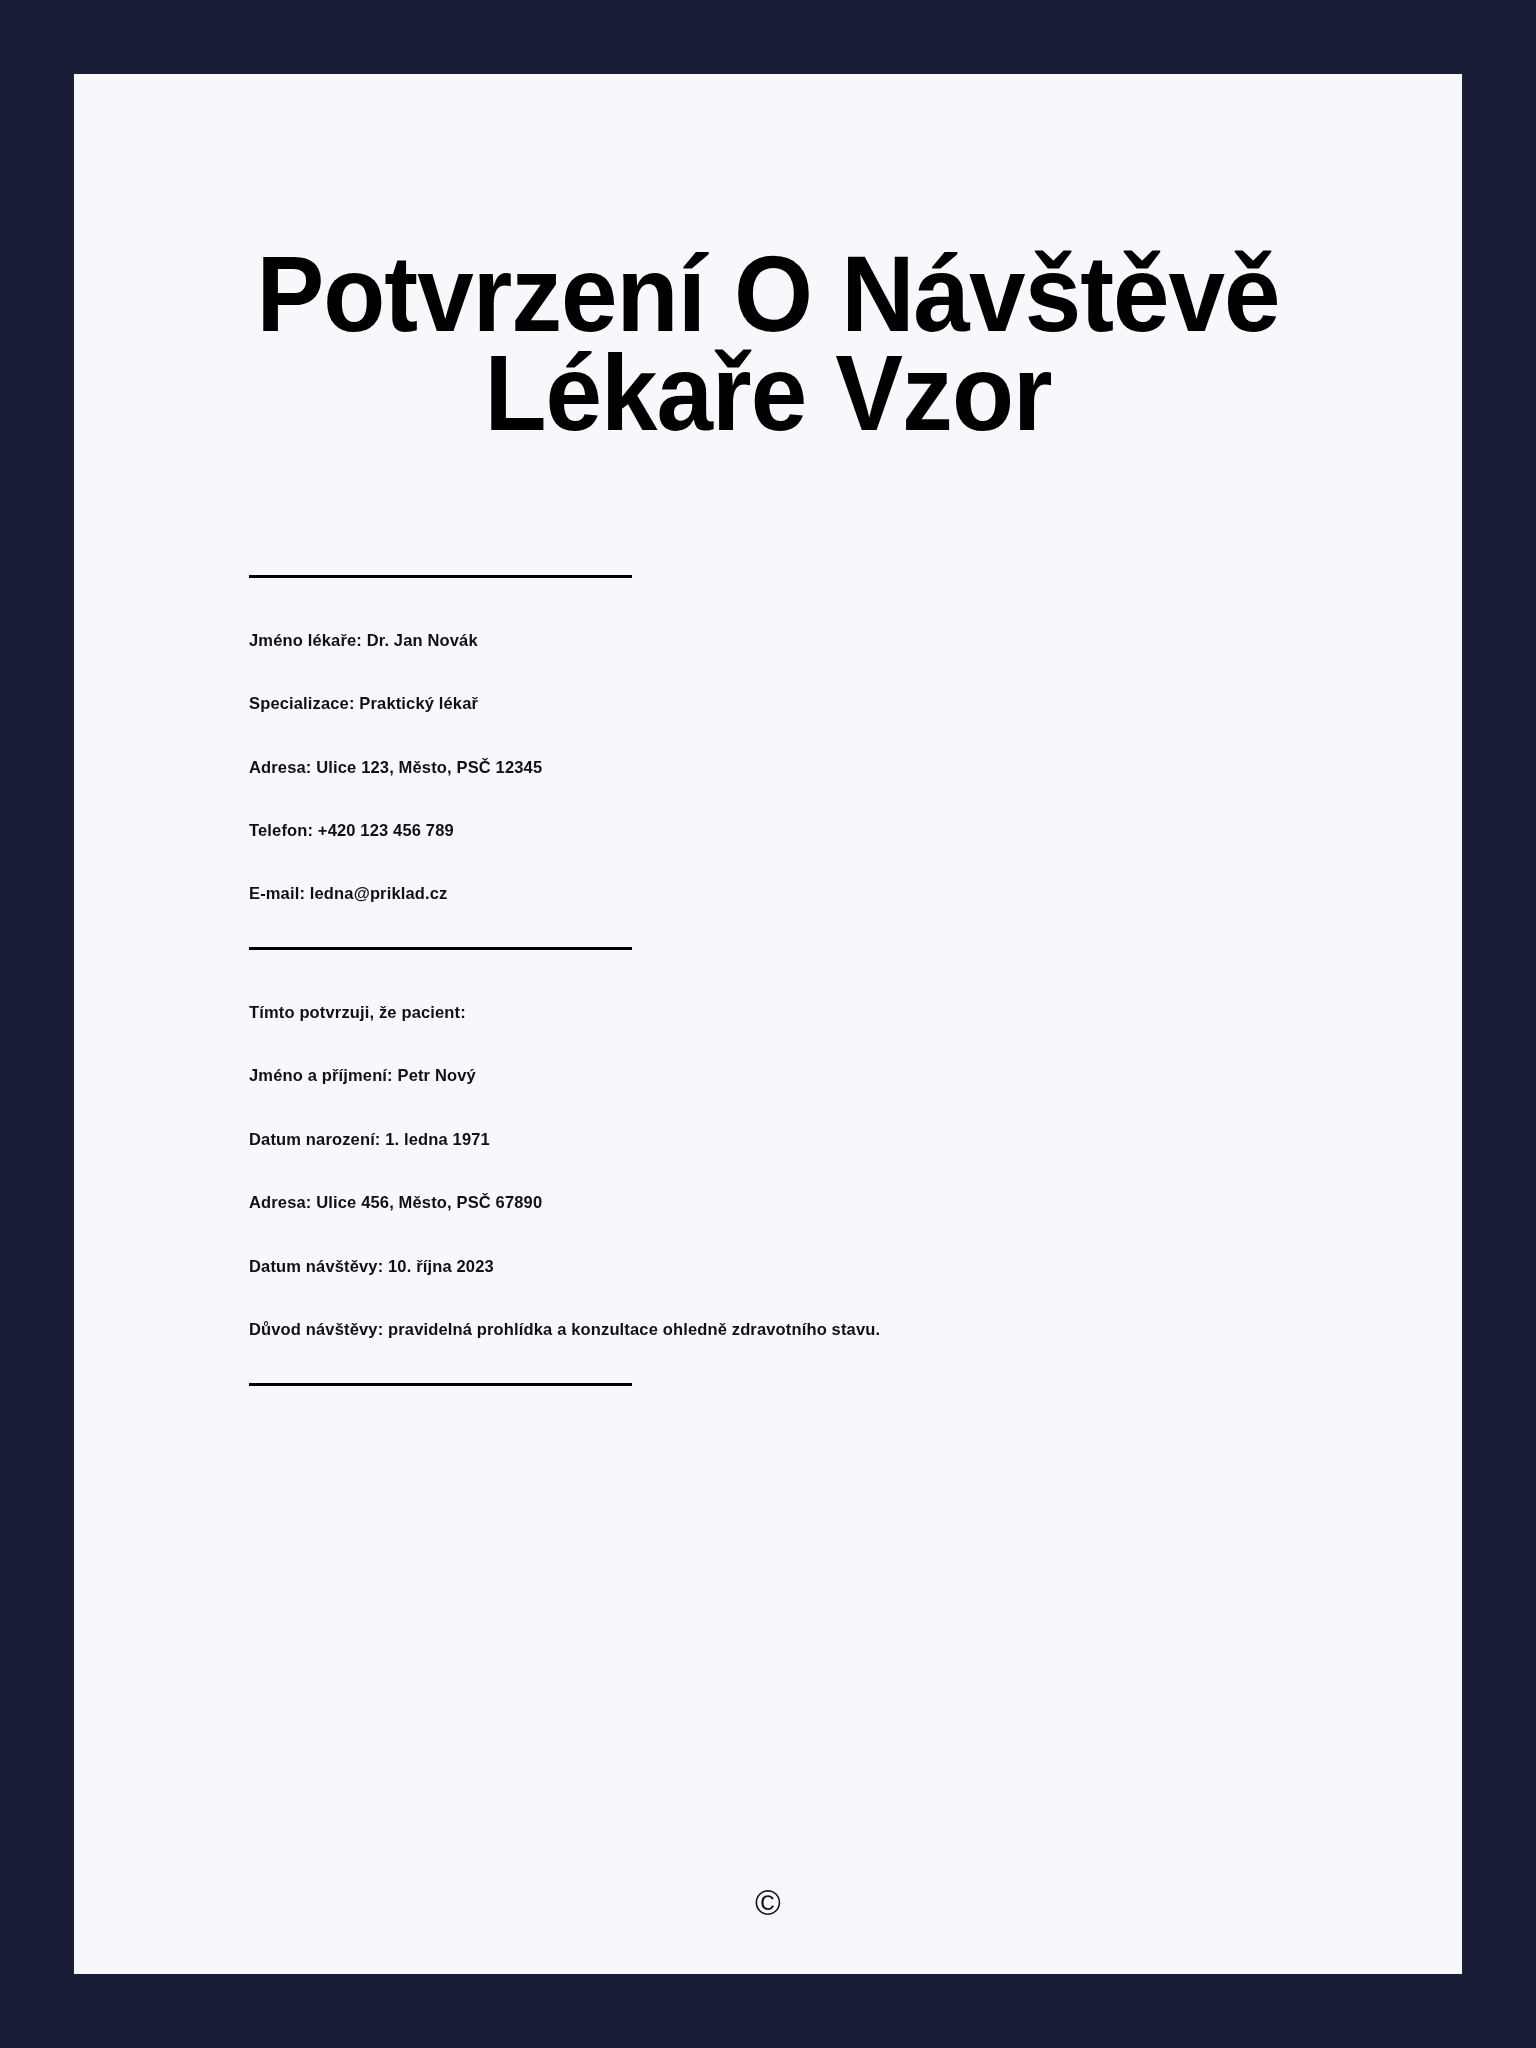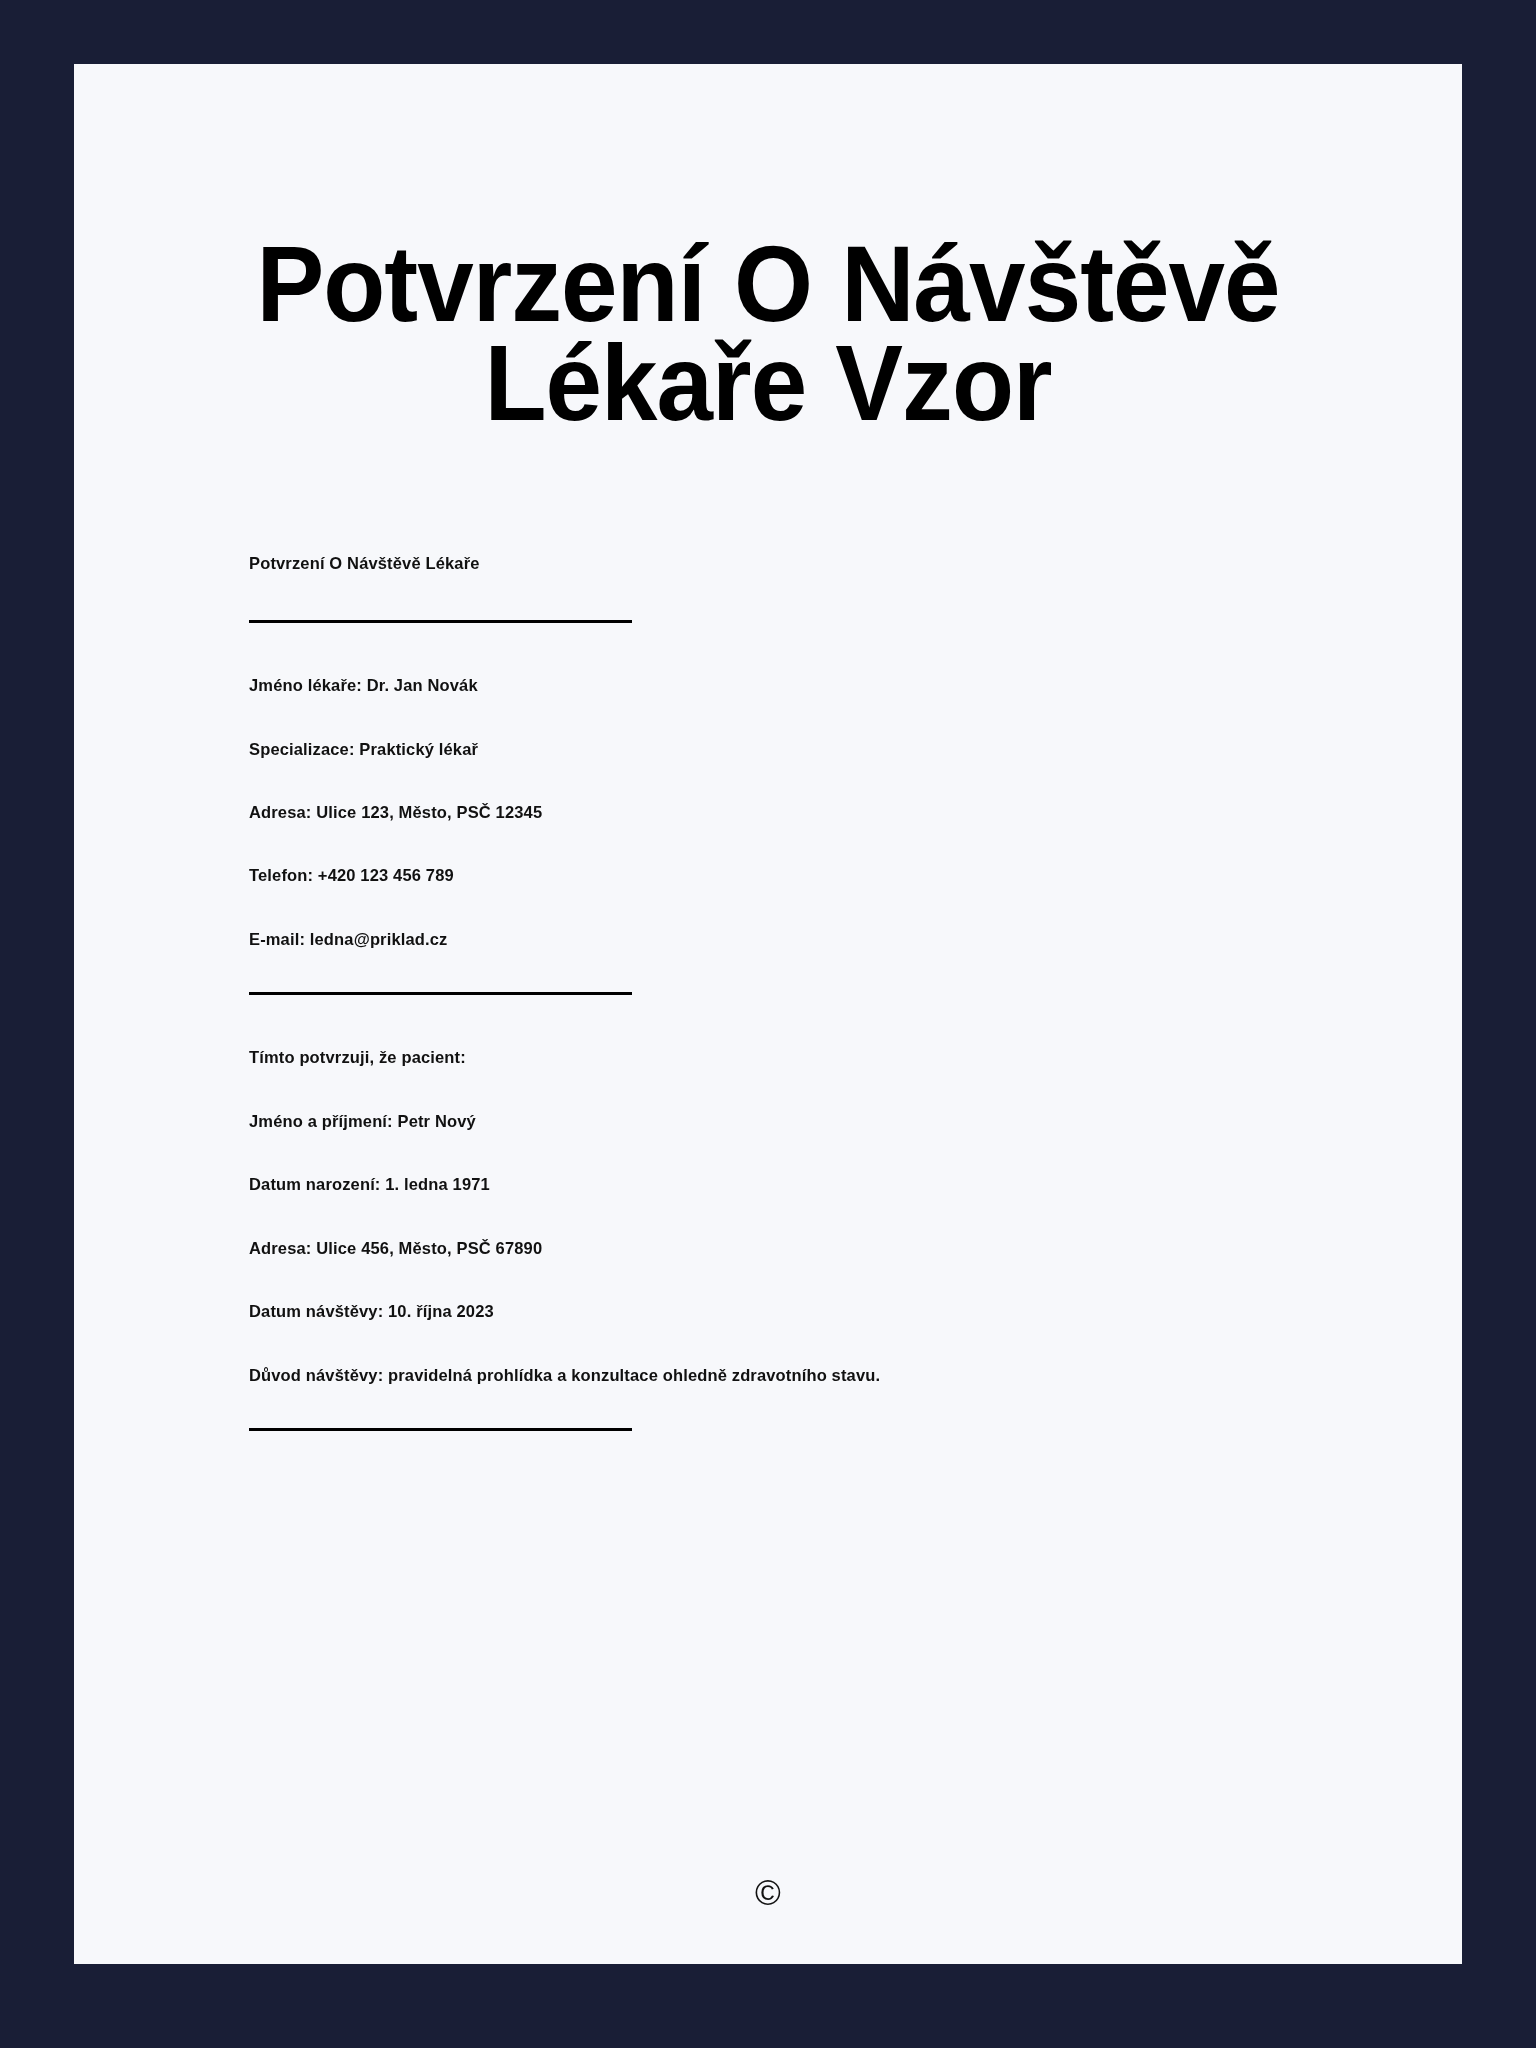--- a/index.html
+++ b/index.html
@@ -10,21 +10,21 @@
     width: 1536px;
     height: 2048px;
     background: #191e36;
     font-family: "Liberation Sans", "DejaVu Sans", sans-serif;
     overflow: hidden;
   }
 
   .page-frame {
     position: absolute;
     left: 74px;
-    top: 64px;
+    top: 74px;
     width: 1388px;
     height: 1900px;
     background: #f7f8fb;
     box-sizing: border-box;
     overflow: hidden;
   }
 
   .doc-title {
     margin: 0;
     padding: 170px 30px 0 30px;
@@ -85,21 +85,20 @@
 </style>
 </head>
 <body>
 
 <div class="page-frame">
 
   <h1 class="doc-title">Potvrzení O Návštěvě Lékaře Vzor</h1>
 
   <div class="body-block">
 
-    <p class="doc-line heading-line">Potvrzení O Návštěvě Lékaře</p>
 
     <hr class="doc-rule rule-spacer-top">
 
     <p class="doc-line">Jméno lékaře: Dr. Jan Novák</p>
 
     <p class="doc-line">Specializace: Praktický lékař</p>
 
     <p class="doc-line">Adresa: Ulice 123, Město, PSČ 12345</p>
 
     <p class="doc-line">Telefon: +420 123 456 789</p>

